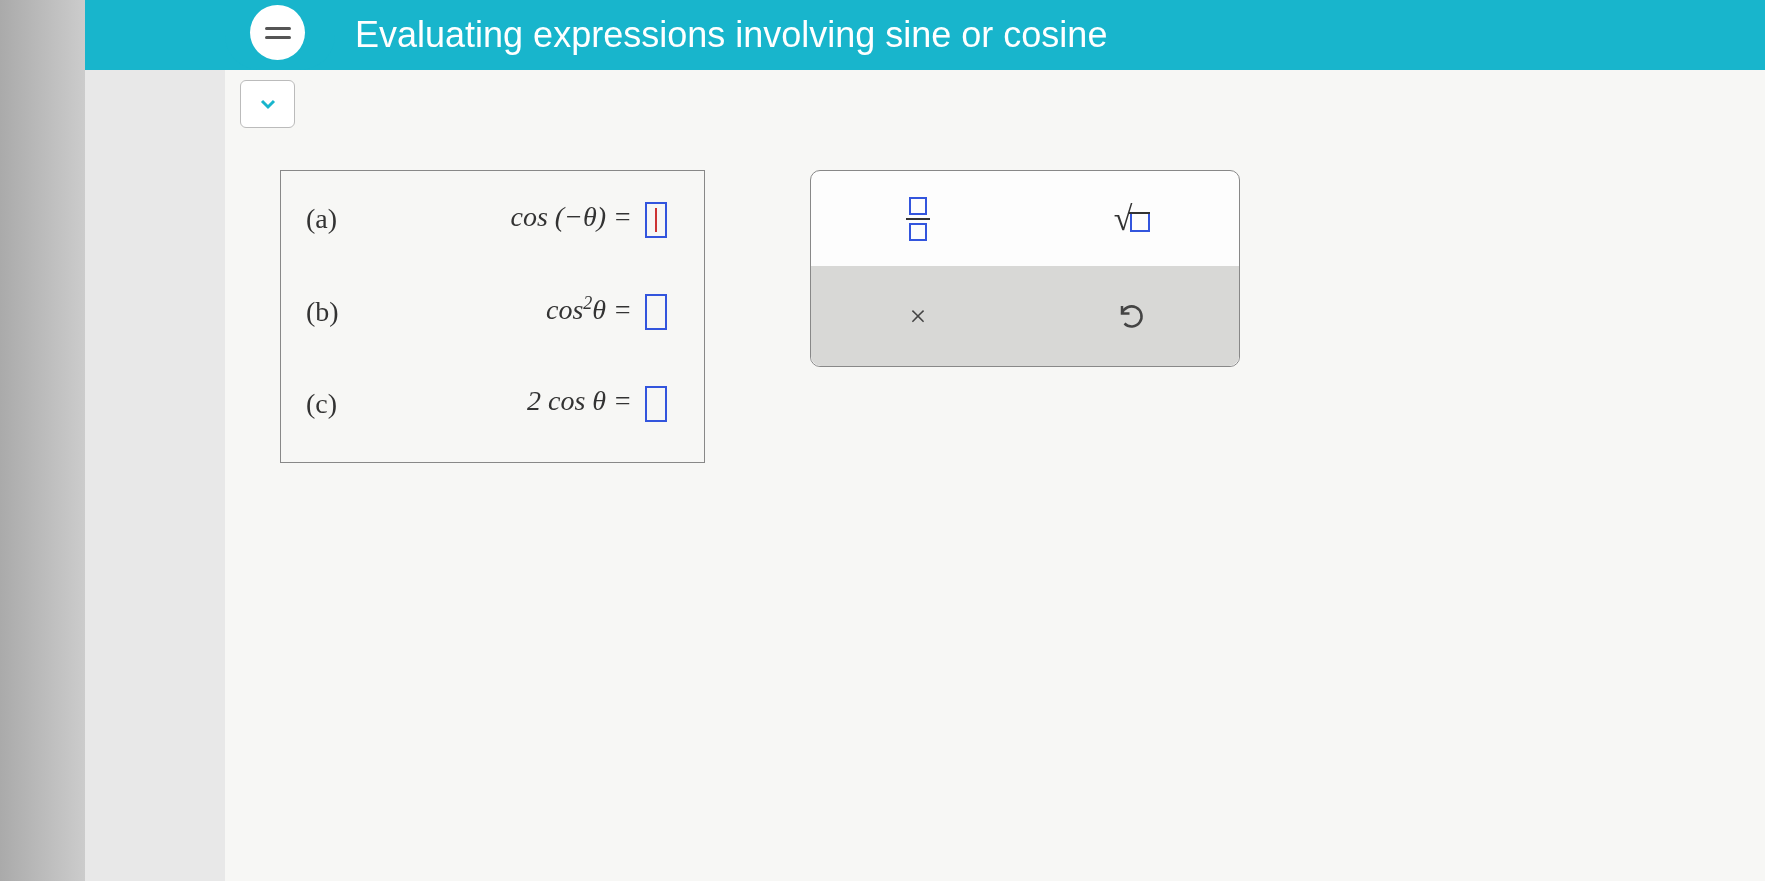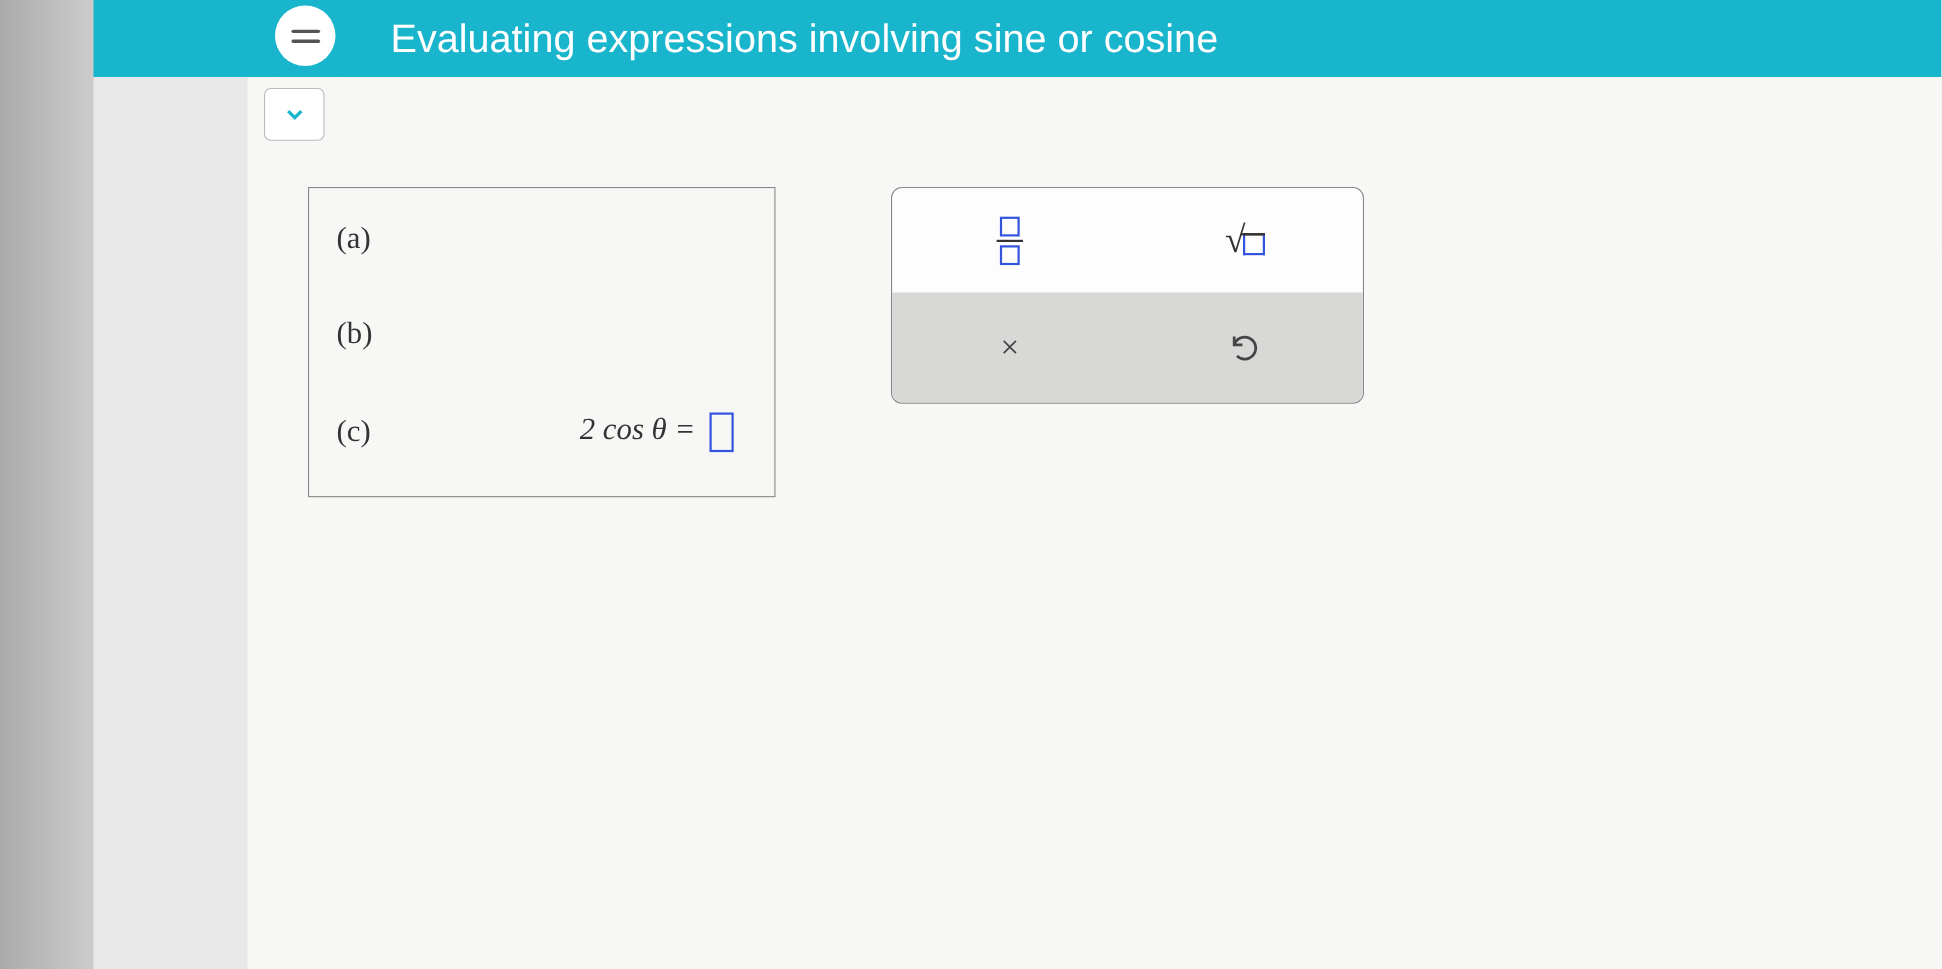--- a/index.html
+++ b/index.html
@@ -196,24 +196,30 @@
 </div>
 
 <div class="content">
 
 
   <div class="wrap">
     <div class="answer-box">
 
       <div class="row">
         <span class="part-label">(a)</span>
+        <span class="expr">
+          <span>cos (−θ)</span><span> = </span><span class="input-slot active"></span>
+        </span>
       </div>
 
       <div class="row">
         <span class="part-label">(b)</span>
+        <span class="expr">
+          <span>cos</span><span class="sup">2</span><span>θ</span><span> = </span><span class="input-slot"></span>
+        </span>
       </div>
 
       <div class="row">
         <span class="part-label">(c)</span>
         <span class="expr">
           <span>2 cos θ</span><span> = </span><span class="input-slot"></span>
         </span>
       </div>
 
     </div>

